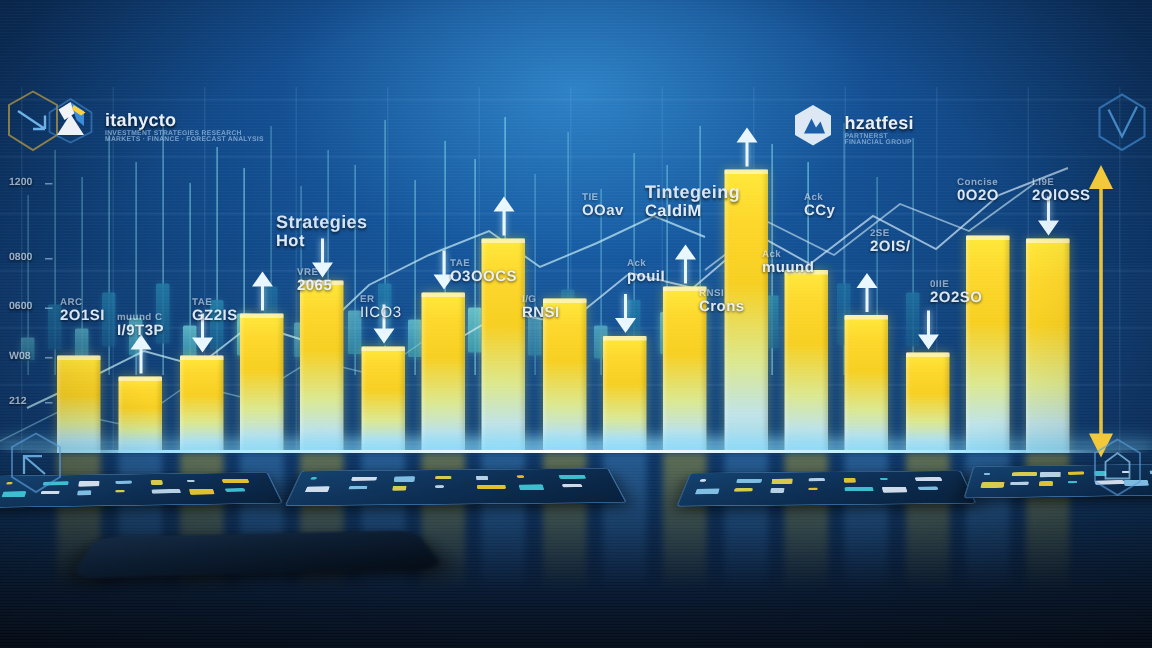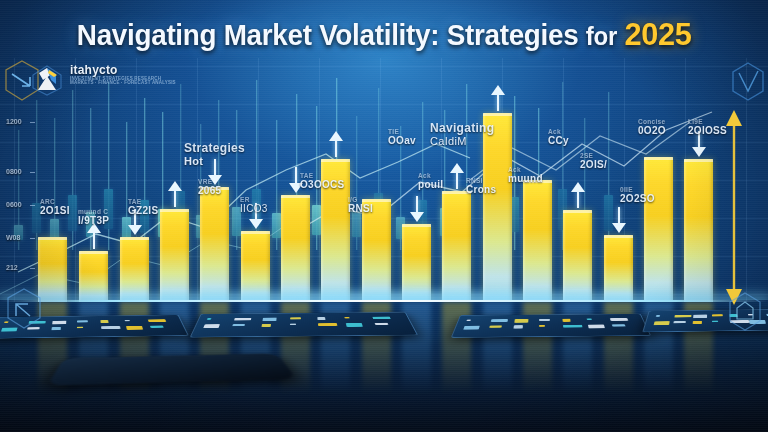--- a/index.html
+++ b/index.html
@@ -63,21 +63,21 @@
   .titlewrap{position:absolute;left:0;top:16px;width:768px;text-align:center;z-index:40;}
   .title{
     display:inline-block;font-size:29px;font-weight:700;letter-spacing:-.3px;
     color:#f4f9ff;text-shadow:0 2px 5px rgba(0,0,0,.85), 0 0 16px rgba(120,190,255,.45);
     transform:scaleX(.96);
   }
   .title .yr{color:#ffc82e;text-shadow:0 2px 5px rgba(0,0,0,.85),0 0 14px rgba(255,190,40,.5);font-size:32px;}
   .title .forw{font-size:25px;font-weight:700;}
 
   
-  .logo{position:absolute;display:flex;align-items:flex-start;gap:6px;z-index:30;}
+  .logo{position:absolute;display:flex;align-items:flex-end;gap:6px;z-index:30;}
   .logo .txt{display:flex;flex-direction:column;line-height:1.05;}
   .logo .name{font-size:12px;font-weight:700;color:#e8f1fb;text-shadow:0 1px 2px rgba(0,0,0,.8);letter-spacing:.2px;}
   .logo .sub{font-size:4.5px;font-weight:700;color:#9fc0e2;opacity:.72;letter-spacing:.2px;}
 
   
   .hexb{position:absolute;z-index:25;opacity:.85;}
 
   
   .floor{position:absolute;left:0;top:302px;width:768px;height:130px;overflow:hidden;
     background:linear-gradient(180deg,#0b3566 0%,#0a2b52 28%,#071c38 58%,#040d1c 100%);}
@@ -339,22 +339,22 @@
       <div class="ylbl" style="left: 6px; top: 264px;">212</div>
       <div class="ytick" style="left: 30px; top: 268px;"></div>
     </div>
 
   <div id="annots">
       <div class="lbl big" style="left: 184px; top: 142px; z-index: 18; line-height: 1.12;">
         <div style="font-size: 12px; opacity: 0.95;">Strategies</div>
         <div style="font-size: 11px; font-weight: 700;">Hot</div>
       </div>
       <div class="lbl big" style="left: 430px; top: 122px; z-index: 18; line-height: 1.12;">
-        <div style="font-size: 12px; opacity: 0.95;">Navigating</div>
-        <div style="font-size: 11px; font-weight: 400;">CaIdiM</div>
+        <div style="font-size: 12px; opacity: 0.95;">Tintegeing</div>
+        <div style="font-size: 11px; font-weight: 700;">CaIdiM</div>
       </div>
       <div class="lbl mid" style="left: 40px; top: 198px; z-index: 18; line-height: 1.12;">
         <div style="font-size: 6.5px; opacity: 0.6;">ARC</div>
         <div style="font-size: 10px; font-weight: 700;">2O1SI</div>
       </div>
       <div class="lbl mid" style="left: 78px; top: 208px; z-index: 18; line-height: 1.12;">
         <div style="font-size: 6.5px; opacity: 0.6;">muund C</div>
         <div style="font-size: 10px; font-weight: 700;">I/9T3P</div>
       </div>
       <div class="lbl mid" style="left: 128px; top: 198px; z-index: 18; line-height: 1.12;">
@@ -374,29 +374,29 @@
         <div style="font-size: 10px; font-weight: 700;">O3OOCS</div>
       </div>
       <div class="lbl mid" style="left: 348px; top: 196px; z-index: 18; line-height: 1.12;">
         <div style="font-size: 6.5px; opacity: 0.6;">I/G</div>
         <div style="font-size: 10px; font-weight: 700;">RNSI</div>
       </div>
       <div class="lbl mid" style="left: 418px; top: 172px; z-index: 18; line-height: 1.12;">
         <div style="font-size: 6.5px; opacity: 0.6;">Ack</div>
         <div style="font-size: 10px; font-weight: 700;">pouiI</div>
       </div>
-      <div class="lbl mid" style="left: 466px; top: 177px; z-index: 18; line-height: 1.12;">
+      <div class="lbl mid" style="left: 466px; top: 192px; z-index: 18; line-height: 1.12;">
         <div style="font-size: 6.5px; opacity: 0.6;">RNSI</div>
         <div style="font-size: 10px; font-weight: 700;">Crons</div>
       </div>
       <div class="lbl mid" style="left: 508px; top: 166px; z-index: 18; line-height: 1.12;">
         <div style="font-size: 6.5px; opacity: 0.6;">Ack</div>
         <div style="font-size: 10px; font-weight: 700;">muund</div>
       </div>
-      <div class="lbl mid" style="left: 548px; top: 128px; z-index: 18; line-height: 1.12;">
+      <div class="lbl mid" style="left: 516px; top: 128px; z-index: 18; line-height: 1.12; padding-left: 20px;">
         <div style="font-size: 6.5px; opacity: 0.6;">Ack</div>
         <div style="font-size: 10px; font-weight: 700;">CCy</div>
       </div>
       <div class="lbl mid" style="left: 580px; top: 152px; z-index: 18; line-height: 1.12;">
         <div style="font-size: 6.5px; opacity: 0.6;">2SE</div>
         <div style="font-size: 10px; font-weight: 700;">2OIS/</div>
       </div>
       <div class="lbl mid" style="left: 620px; top: 186px; z-index: 18; line-height: 1.12;">
         <div style="font-size: 6.5px; opacity: 0.6;">0IIE</div>
         <div style="font-size: 10px; font-weight: 700;">2O2SO</div>
@@ -432,20 +432,31 @@
       <polygon points="17,12 26,26 8,26" fill="#ffffff" opacity=".93"></polygon>
       <polygon points="19,6 27,11 24,13 18,9" fill="#ffd23c"></polygon>
     </svg>
     <div class="txt">
       <div class="name">itahycto</div>
       <div class="sub">INVESTMENT STRATEGIES RESEARCH</div>
       <div class="sub">MARKETS · FINANCE · FORECAST ANALYSIS</div>
     </div>
   </div>
 
+  <div class="logo" style="left:527px;top:68px;">
+    <svg width="30" height="30" viewBox="0 0 30 30">
+      <polygon points="15,2 27,9 27,22 15,29 3,22 3,9" fill="#eef4fb" opacity=".92"></polygon>
+      <polygon points="9,21 14,11 17,17 20,13 23,21" fill="#1c5fa8"></polygon>
+    </svg>
+    <div class="txt">
+      <div class="name">hzatfesi</div>
+      <div class="sub">PARTNERST</div>
+      <div class="sub">FINANCIAL GROUP</div>
+    </div>
+  </div>
 
   <svg class="hexb" style="left:2px;top:58px;" width="40" height="46" viewBox="0 0 40 46">
     <polygon points="20,3 36,12 36,32 20,42 4,32 4,12" fill="none" stroke="#c8a23c" stroke-width="1.3" opacity=".8"></polygon>
     <path d="M10 16 L28 28 M28 28 L28 19 M28 28 L20 28" stroke="#7ec8ff" stroke-width="1.6" fill="none"></path>
   </svg>
 
   <svg class="hexb" style="left:729px;top:60px;" width="38" height="44" viewBox="0 0 38 44">
     <polygon points="19,3 34,12 34,31 19,40 4,31 4,12" fill="none" stroke="#3e84c9" stroke-width="1.4" opacity=".85"></polygon>
     <path d="M10 13 L19 31 L29 11" stroke="#4e97d8" stroke-width="1.5" fill="none"></path>
   </svg>
@@ -541,23 +552,16 @@
         <div class="tblock" style="left: 8px; top: 20px; width: 15px; height: 7px; background: rgb(242, 224, 74); opacity: 0.88;"></div>
         <div class="tblock" style="left: 26.8571px; top: 20px; width: 12px; height: 4px; background: rgb(207, 230, 247); opacity: 0.88;"></div>
         <div class="tblock" style="left: 45.7143px; top: 20px; width: 9px; height: 6px; background: rgb(255, 212, 42); opacity: 0.88;"></div>
         <div class="tblock" style="left: 64.5714px; top: 20px; width: 6px; height: 3px; background: rgb(68, 210, 224); opacity: 0.88;"></div>
         <div class="tblock" style="left: 83.4286px; top: 20px; width: 19px; height: 5px; background: rgb(234, 244, 255); opacity: 0.88;"></div>
         <div class="tblock" style="left: 102.286px; top: 20px; width: 16px; height: 7px; background: rgb(143, 208, 245); opacity: 0.88;"></div>
       </div>
       <div class="phone" style="left: 58px; top: 340px; width: 230px; height: 56px; transform: perspective(300px) rotateX(62deg) rotate(-3deg); z-index: 14;"></div>
     </div>
 
-  <div class="titlewrap">
-    <span class="title">
-      <span>Navigating Market Volatility: Strategies</span>
-      <span class="forw">for</span>
-      <span class="yr">2025</span>
-    </span>
-  </div>
 
   <div class="vig"></div>
   <div class="noise"></div>
 </div>
 
 </body></html>

